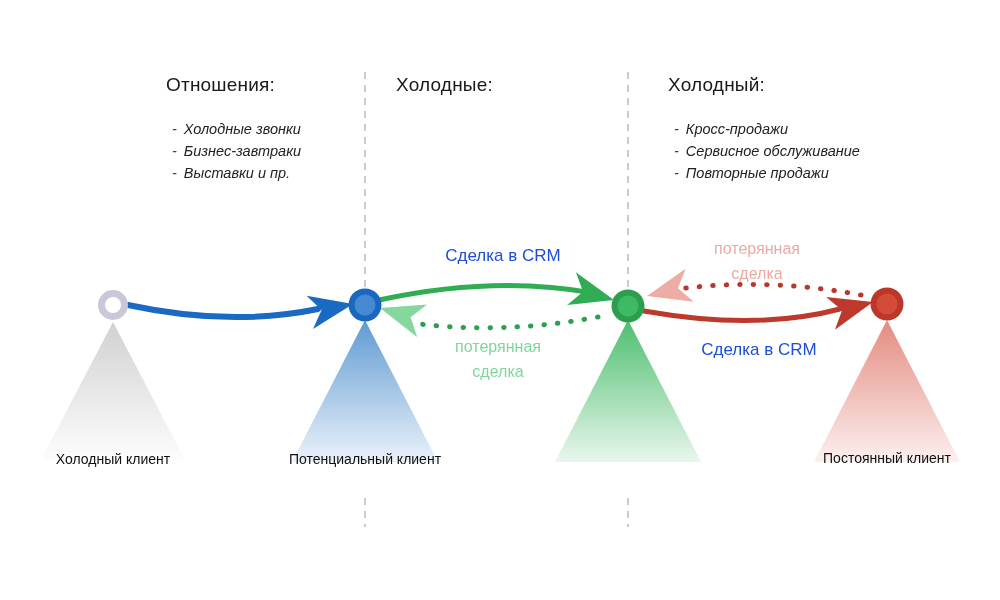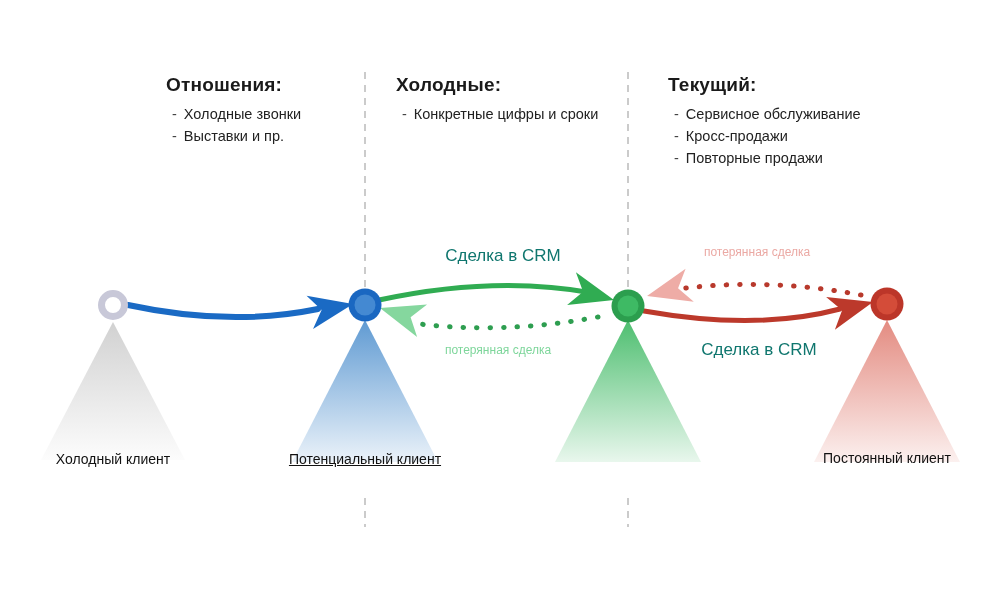--- a/index.html
+++ b/index.html
@@ -2,31 +2,31 @@
 <html><head>
 <meta charset="utf-8">
 <style>
   html,body{margin:0;padding:0;background:#ffffff;}
   .canvas{
     position:relative;width:1000px;height:600px;background:#ffffff;overflow:hidden;
     font-family:"Liberation Sans","DejaVu Sans",sans-serif;color:#1a1a1a;
   }
   .layer{position:absolute;left:0;top:0;}
   .phase{position:absolute;width:240px;}
-  .phase-title{font-size:19px;font-weight:700;letter-spacing:.2px;}
-  .phase ul{list-style:none;margin:7px 0 0 0;padding:0 0 0 6px;}
+  .phase-title{font-size:19px;font-weight:400;letter-spacing:.2px;}
+  .phase ul{list-style:none;margin:22px 0 0 0;padding:0 0 0 6px;font-style:italic;}
   .phase li{font-size:14.5px;line-height:22px;color:#222;}
   .phase li::before{content:"-";margin-right:7px;color:#444;}
   .stage-label{
     position:absolute;width:180px;text-align:center;
     font-size:14px;line-height:27px;color:#111;
   }
   .flow-label{position:absolute;text-align:center;}
-  .flow-deal{font-size:17px;color:#0f766e;width:200px;}
-  .flow-lost{font-size:12px;line-height:32px;width:140px;}
+  .flow-deal{font-size:17px;color:#1d4ed8;width:200px;}
+  .flow-lost{font-size:16px;line-height:25px;width:140px;}
 </style>
 </head>
 <body>
 
 <div class="canvas">
 
   <svg class="layer" width="1000" height="600" viewBox="0 0 1000 600">
     <defs>
       <linearGradient id="gradGray" x1="0" y1="0" x2="0" y2="1">
         <stop offset="0" stop-opacity="0.85" stop-color="#c9c9c9"></stop>
@@ -85,42 +85,42 @@
     <g>
       <circle cx="887" cy="304" r="16.5" fill="#bc3629"></circle>
       <circle cx="887" cy="304" r="10.5" fill="#d44c39"></circle>
     </g>
   </svg>
 
   <div class="phase" style="left:166px;top:74px;">
     <div class="phase-title">Отношения:</div>
     <ul>
       <li>Холодные звонки</li>
+      <li>Бизнес-завтраки</li>
       <li>Выставки и пр.</li>
     </ul>
   </div>
 
   <div class="phase" style="left:396px;top:74px;">
     <div class="phase-title">Холодные:</div>
     <ul>
-      <li>Конкретные цифры и сроки</li>
     </ul>
   </div>
 
   <div class="phase" style="left:668px;top:74px;">
-    <div class="phase-title">Текущий:</div>
+    <div class="phase-title">Холодный:</div>
     <ul>
+      <li>Кросс-продажи</li>
       <li>Сервисное обслуживание</li>
-      <li>Кросс-продажи</li>
       <li>Повторные продажи</li>
     </ul>
   </div>
 
   <div class="flow-label flow-deal" style="left:403px;top:246px;">Сделка в CRM</div>
   <div class="flow-label flow-lost" style="left:428px;top:334px;color:#7ed69b;">потерянная сделка</div>
   <div class="flow-label flow-lost" style="left:687px;top:236px;color:#eba9a4;">потерянная сделка</div>
   <div class="flow-label flow-deal" style="left:659px;top:340px;">Сделка в CRM</div>
 
   <div class="stage-label" style="left:23px;top:446px;">Холодный клиент</div>
-  <div class="stage-label" style="left:275px;top:446px;text-decoration:underline;">Потенциальный клиент</div>
+  <div class="stage-label" style="left:275px;top:446px;">Потенциальный клиент</div>
   <div class="stage-label" style="left:797px;top:445px;">Постоянный клиент</div>
 
 </div>
 
 </body></html>

